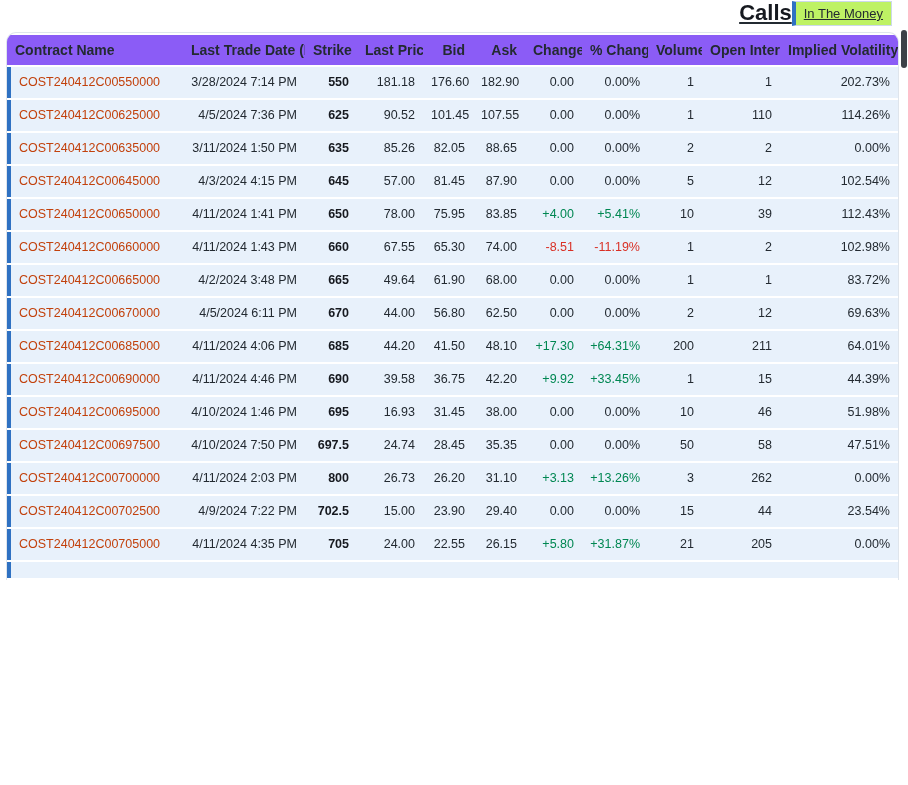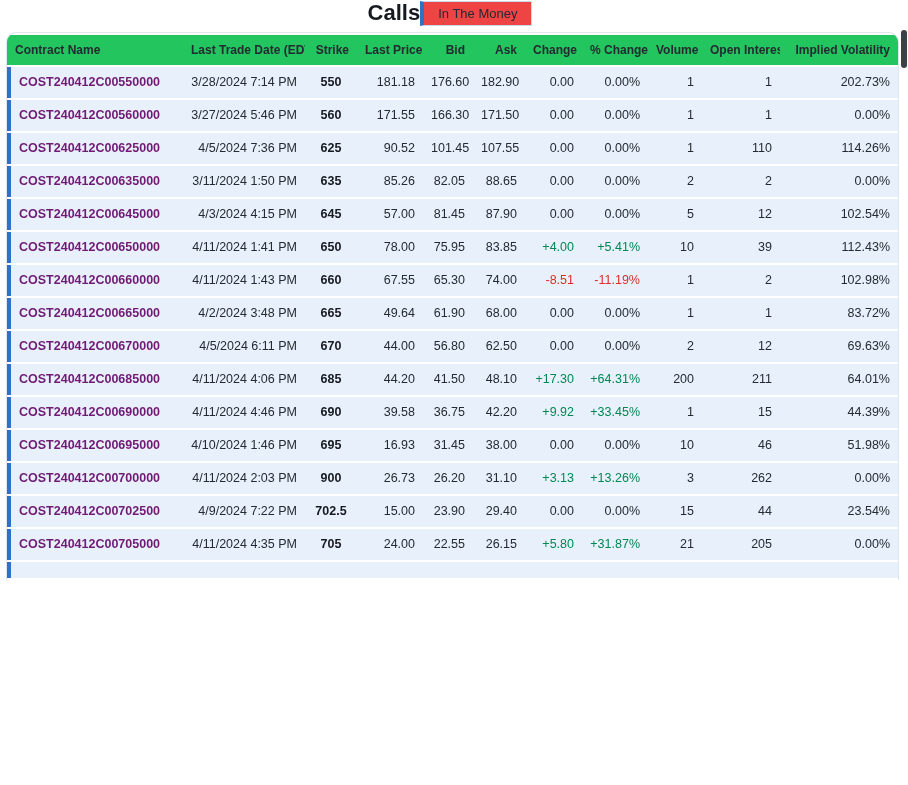--- a/index.html
+++ b/index.html
@@ -10,58 +10,59 @@
     --text:#232a31;
   }
   *{box-sizing:border-box;}
   html,body{margin:0;padding:0;}
   body{
     width:908px;height:785px;overflow:hidden;position:relative;
     background:#ffffff;color:var(--text);
     font-family:"Liberation Sans", sans-serif;
   }
   .header-bar{
-    display:flex;justify-content:center;align-items:flex-start;
+    display:flex;justify-content:flex-end;align-items:flex-start;
     padding:1px 16px 6px 8px;
+    text-decoration:underline;
   }
   .page-title{
     font-size:22px;font-weight:bold;color:#16191f;line-height:24px;
   }
   .itm-chip{
     font-size:13px;line-height:15px;color:#232a31;
-    background:#ef4444;border:1px solid #ccd9ea;
+    background:#bef264;border:1px solid #ccd9ea;
     border-left:4px solid var(--itm-border);
-    padding:4px 14px;cursor:pointer;white-space:nowrap;
+    padding:4px 8px;cursor:pointer;white-space:nowrap;
   }
   .table-wrap{
     margin:0 9px 0 6px;
     border:1px solid #dfe5ec;border-bottom:none;
     border-radius:10px 10px 0 0;
     overflow:hidden;background:#fff;
   }
   table{
     width:100%;table-layout:fixed;
     border-collapse:separate;border-spacing:0 2px;
     font-size:12.5px;color:var(--text);
   }
   thead th{
-    font-size:12px;font-weight:bold;color:#232a31;
+    font-size:14px;font-weight:bold;color:#232a31;
     text-align:right;padding:8px;line-height:14px;
-    background:#22c55e;white-space:nowrap;overflow:hidden;
+    background:#8b5cf6;white-space:nowrap;overflow:hidden;
   }
   thead th.left{text-align:left;}
   tbody td{
     background:var(--itm-row-bg);
     text-align:right;padding:8px;line-height:15px;
     white-space:nowrap;overflow:hidden;
   }
   tbody td:first-child{border-left:4px solid var(--itm-border);}
   td.left{text-align:left;}
-  td.contract{font-weight:bold;color:#701a75;}
-  td.strike{font-weight:bold;color:#16191f;text-align:center;}
+  td.contract{font-weight:normal;color:#c2410c;}
+  td.strike{font-weight:bold;color:#16191f;}
   td.pos{color:var(--positive);}
   td.neg{color:var(--negative);}
   th:nth-child(1){width:176px;}
   th:nth-child(2){width:122px;}
   th:nth-child(3){width:52px;}
   th:nth-child(4){width:66px;}
   th:nth-child(5){width:50px;}
   th:nth-child(6){width:52px;}
   th:nth-child(7){width:57px;}
   th:nth-child(8){width:66px;}
@@ -108,33 +109,20 @@
           <td class="">181.18</td>
           <td class="">176.60</td>
           <td class="">182.90</td>
           <td class="">0.00</td>
           <td class="">0.00%</td>
           <td class="">1</td>
           <td class="">1</td>
           <td class="">202.73%</td>
         </tr>
         <tr>
-          <td class="left contract">COST240412C00560000</td>
-          <td class="">3/27/2024 5:46 PM</td>
-          <td class="strike">560</td>
-          <td class="">171.55</td>
-          <td class="">166.30</td>
-          <td class="">171.50</td>
-          <td class="">0.00</td>
-          <td class="">0.00%</td>
-          <td class="">1</td>
-          <td class="">1</td>
-          <td class="">0.00%</td>
-        </tr>
-        <tr>
           <td class="left contract">COST240412C00625000</td>
           <td class="">4/5/2024 7:36 PM</td>
           <td class="strike">625</td>
           <td class="">90.52</td>
           <td class="">101.45</td>
           <td class="">107.55</td>
           <td class="">0.00</td>
           <td class="">0.00%</td>
           <td class="">1</td>
           <td class="">110</td>
@@ -251,23 +239,36 @@
           <td class="">16.93</td>
           <td class="">31.45</td>
           <td class="">38.00</td>
           <td class="">0.00</td>
           <td class="">0.00%</td>
           <td class="">10</td>
           <td class="">46</td>
           <td class="">51.98%</td>
         </tr>
         <tr>
+          <td class="left contract">COST240412C00697500</td>
+          <td class="">4/10/2024 7:50 PM</td>
+          <td class="strike">697.5</td>
+          <td class="">24.74</td>
+          <td class="">28.45</td>
+          <td class="">35.35</td>
+          <td class="">0.00</td>
+          <td class="">0.00%</td>
+          <td class="">50</td>
+          <td class="">58</td>
+          <td class="">47.51%</td>
+        </tr>
+        <tr>
           <td class="left contract">COST240412C00700000</td>
           <td class="">4/11/2024 2:03 PM</td>
-          <td class="strike">900</td>
+          <td class="strike">800</td>
           <td class="">26.73</td>
           <td class="">26.20</td>
           <td class="">31.10</td>
           <td class="pos">+3.13</td>
           <td class="pos">+13.26%</td>
           <td class="">3</td>
           <td class="">262</td>
           <td class="">0.00%</td>
         </tr>
         <tr>

